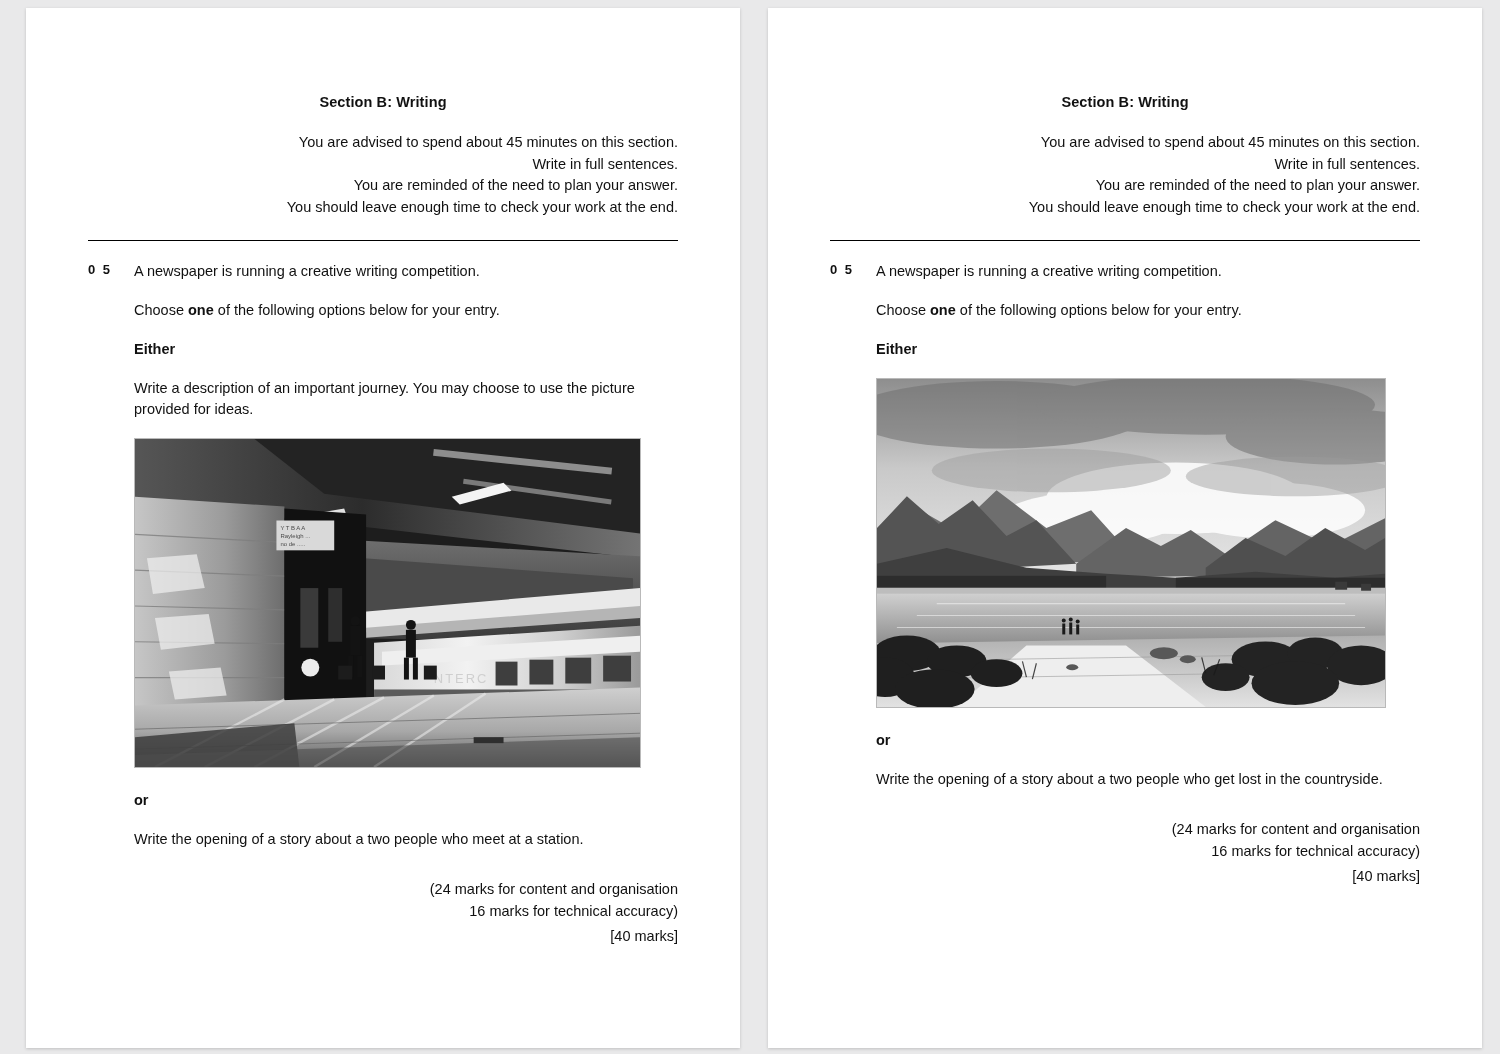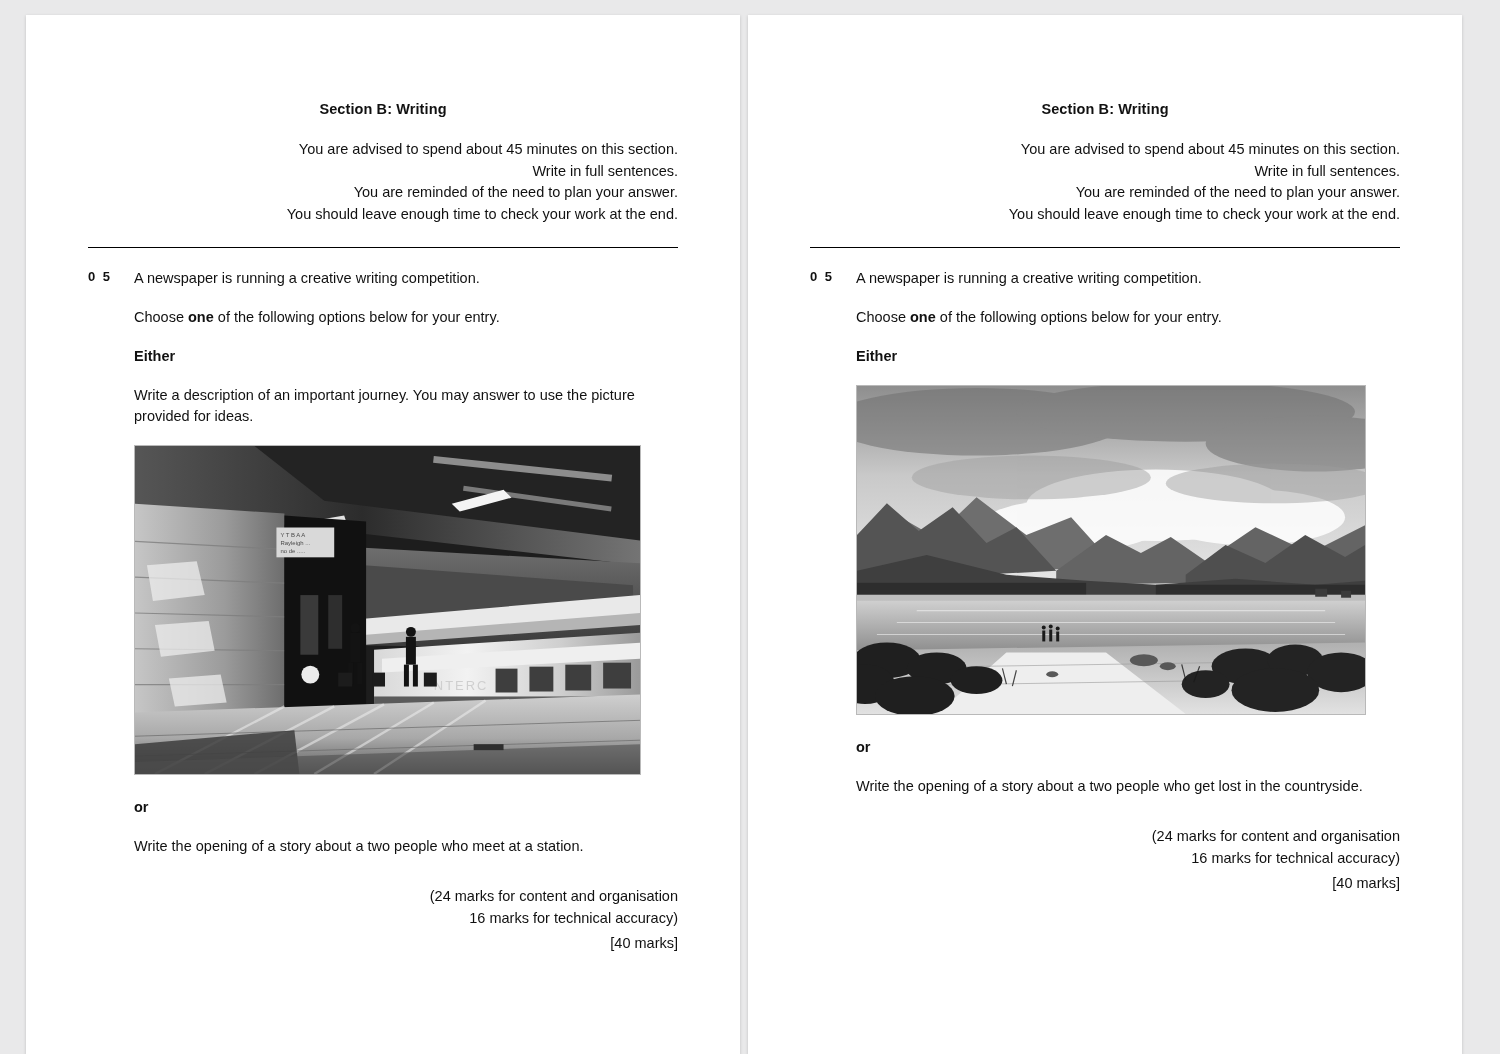--- a/index.html
+++ b/index.html
@@ -8,21 +8,22 @@
     background: #e9e9ea;
     width: 1500px;
     height: 1054px;
     font-family: "Liberation Sans", sans-serif;
     overflow: hidden;
   }
   .workspace {
     width: 1500px;
     height: 1054px;
     display: flex;
-    padding: 15px 0 0 0;
+    gap: 20px;
+    padding: 8px 0 0 0;
     box-sizing: border-box;
     justify-content: flex-start;
   }
   .page {
     background: #ffffff;
     width: 714px;
     height: 1040px;
     box-sizing: border-box;
     position: relative;
     box-shadow: 0 1px 3px rgba(0,0,0,0.18);
@@ -136,21 +137,21 @@
       <div class="qrow">
         <div class="qnum">0 5</div>
         <div class="qbody">
 
           <p>A newspaper is running a creative writing competition.</p>
 
           <p><span>Choose </span><span class="bold">one</span><span> of the following options below for your entry.</span></p>
 
           <p class="bold">Either</p>
 
-          <p>Write a description of an important journey. You may answer to use the picture provided for ideas.</p>
+          <p>Write a description of an important journey. You may choose to use the picture provided for ideas.</p>
 
           <div class="figure">
             <svg viewBox="0 0 507 330" preserveAspectRatio="none" aria-hidden="true">
               <defs>
                 <linearGradient id="skyL" x1="0" y1="0" x2="0" y2="1">
                   <stop offset="0%" stop-color="#6f6f6f"></stop>
                   <stop offset="100%" stop-color="#3a3a3a"></stop>
                 </linearGradient>
                 <linearGradient id="ceilL" x1="0" y1="0" x2="1" y2="0">
                   <stop offset="0%" stop-color="#565656"></stop>

